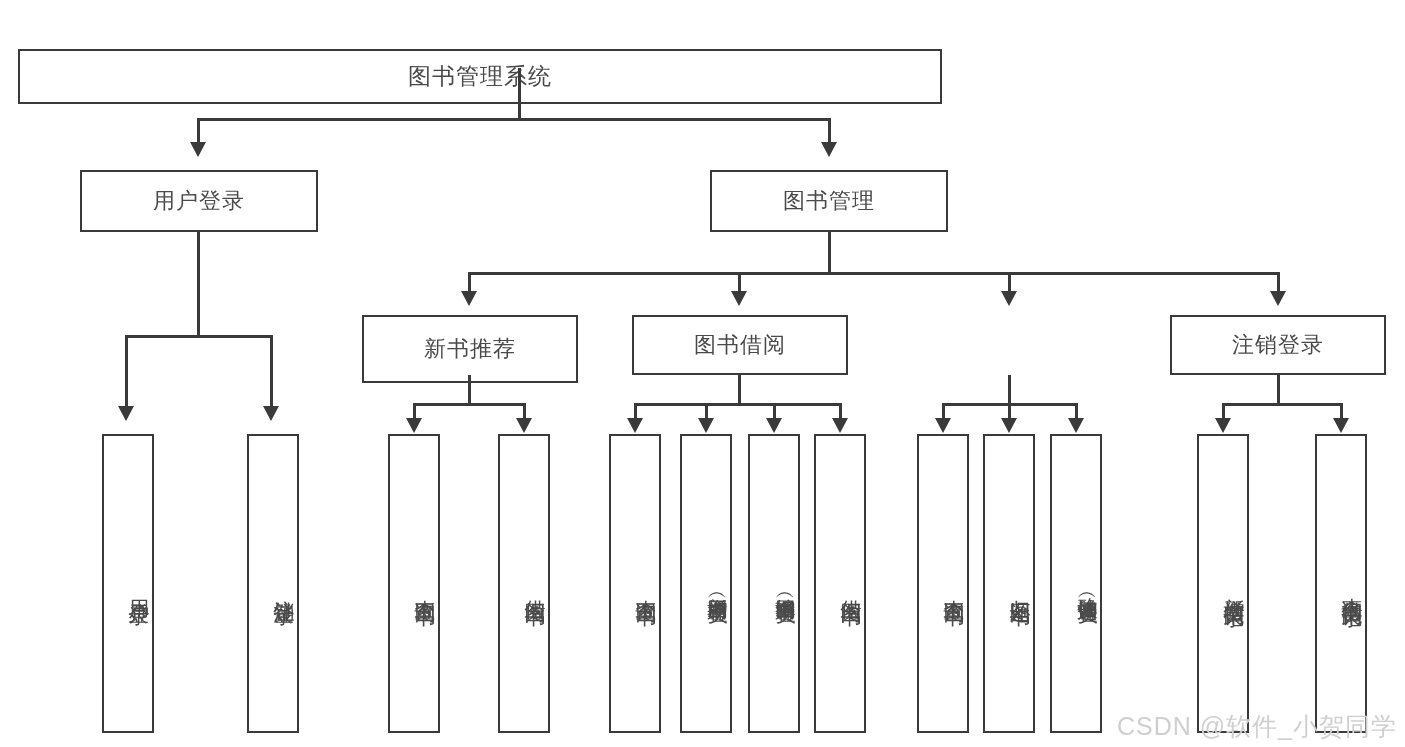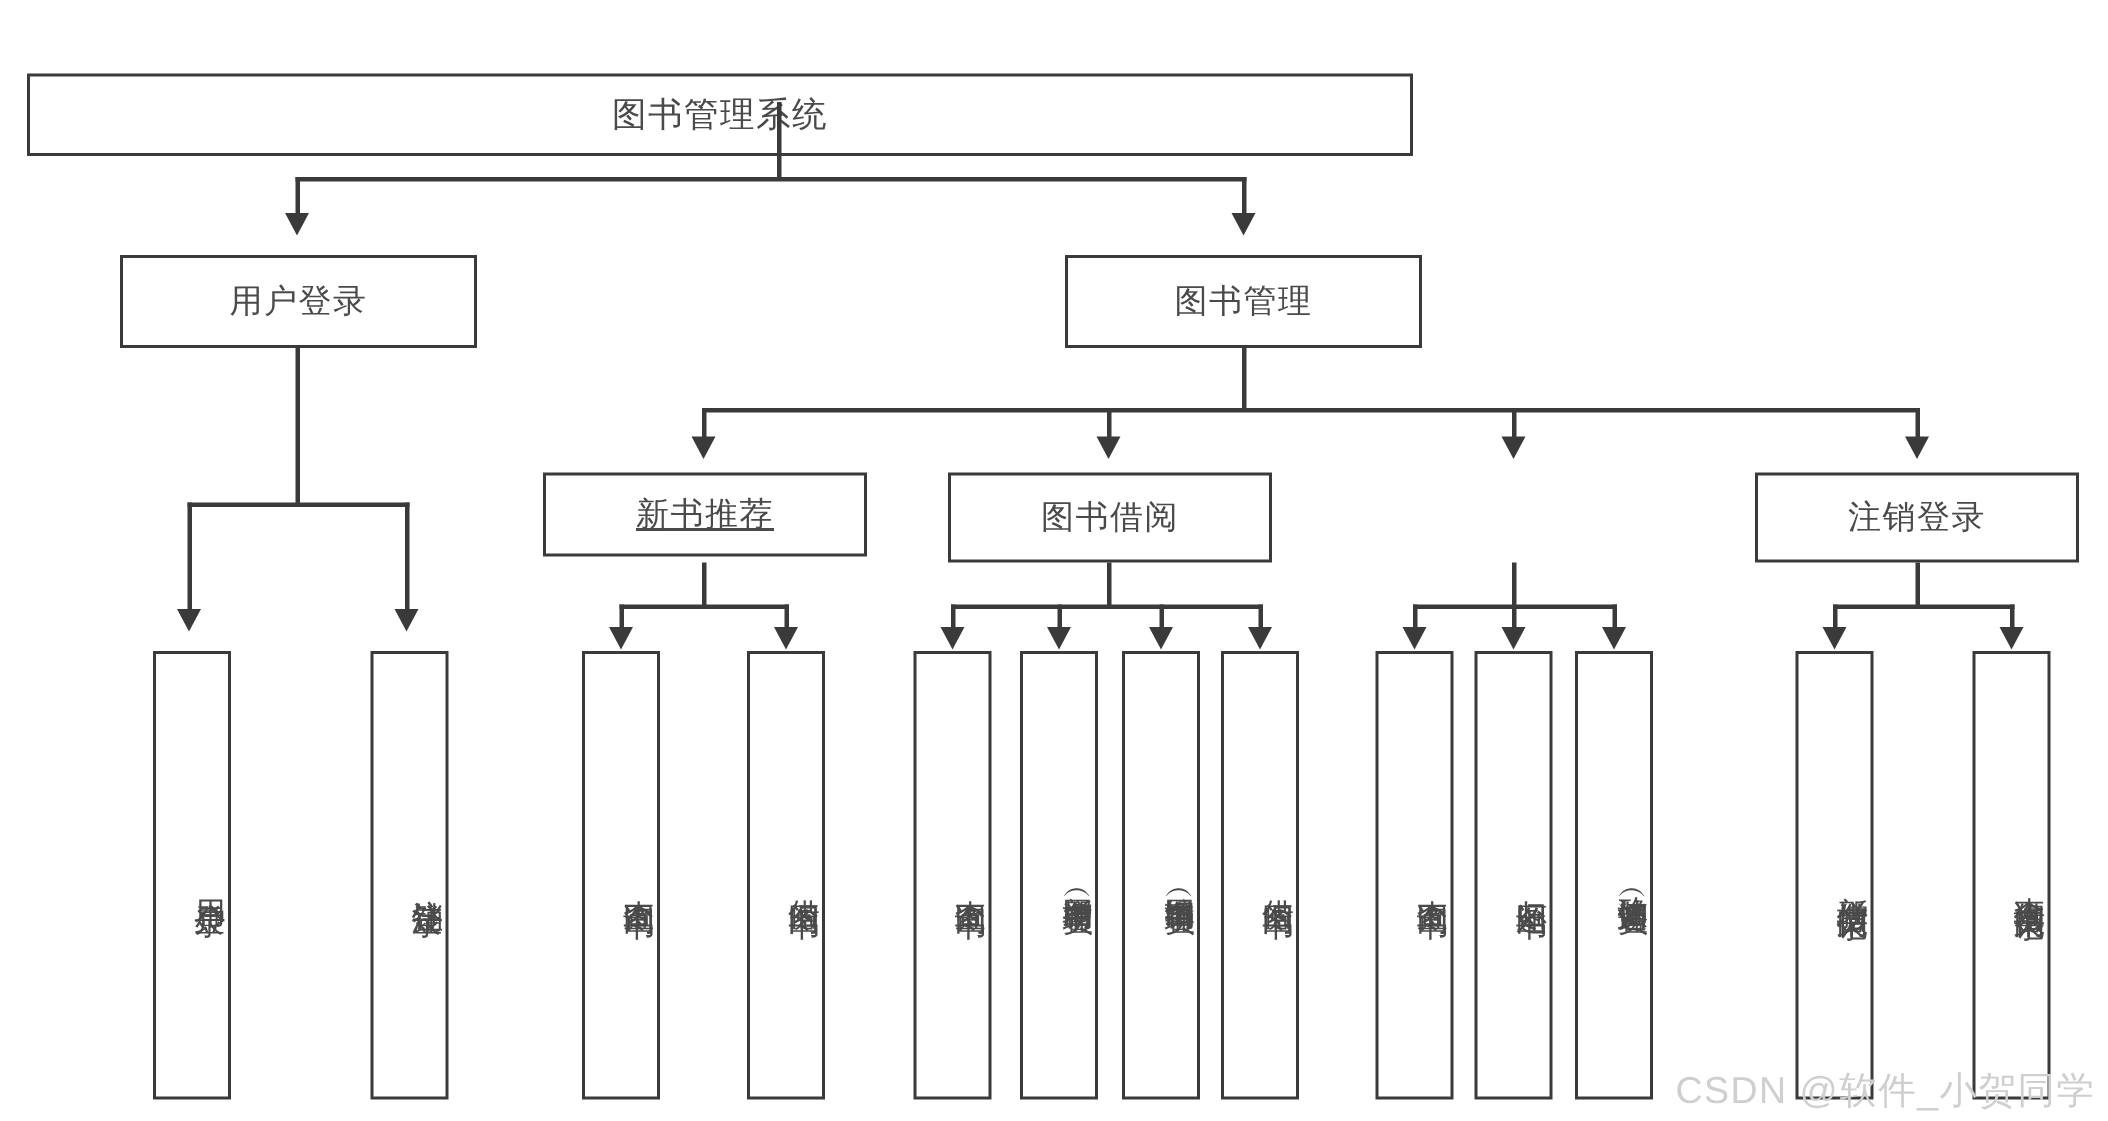--- a/index.html
+++ b/index.html
@@ -107,21 +107,21 @@
 
   <div class="ln vline" style="left:738px;top:272px;width:3px;height:22px;"></div>
   <div class="arrow" style="left:731px;top:291px;"></div>
 
   <div class="ln vline" style="left:1008px;top:272px;width:3px;height:22px;"></div>
   <div class="arrow" style="left:1001px;top:291px;"></div>
 
   <div class="ln vline" style="left:1277px;top:272px;width:3px;height:22px;"></div>
   <div class="arrow" style="left:1270px;top:291px;"></div>
 
-  <div class="node h" style="left:362px;top:315px;width:216px;height:56px;text-decoration:underline;">新书推荐</div>
+  <div class="node h" style="left:362px;top:315px;width:216px;height:68px;">新书推荐</div>
   <div class="node h" style="left:632px;top:315px;width:216px;height:60px;">图书借阅</div>
   <div class="node h" style="left:1170px;top:315px;width:216px;height:60px;">注销登录</div>
 
   <div class="ln vline" style="left:468px;top:375px;width:3px;height:30px;"></div>
   <div class="ln hline" style="left:413px;top:403px;width:113px;height:3px;"></div>
   <div class="ln vline" style="left:413px;top:403px;width:3px;height:18px;"></div>
   <div class="arrow" style="left:406px;top:418px;"></div>
   <div class="ln vline" style="left:523px;top:403px;width:3px;height:18px;"></div>
   <div class="arrow" style="left:516px;top:418px;"></div>
 

